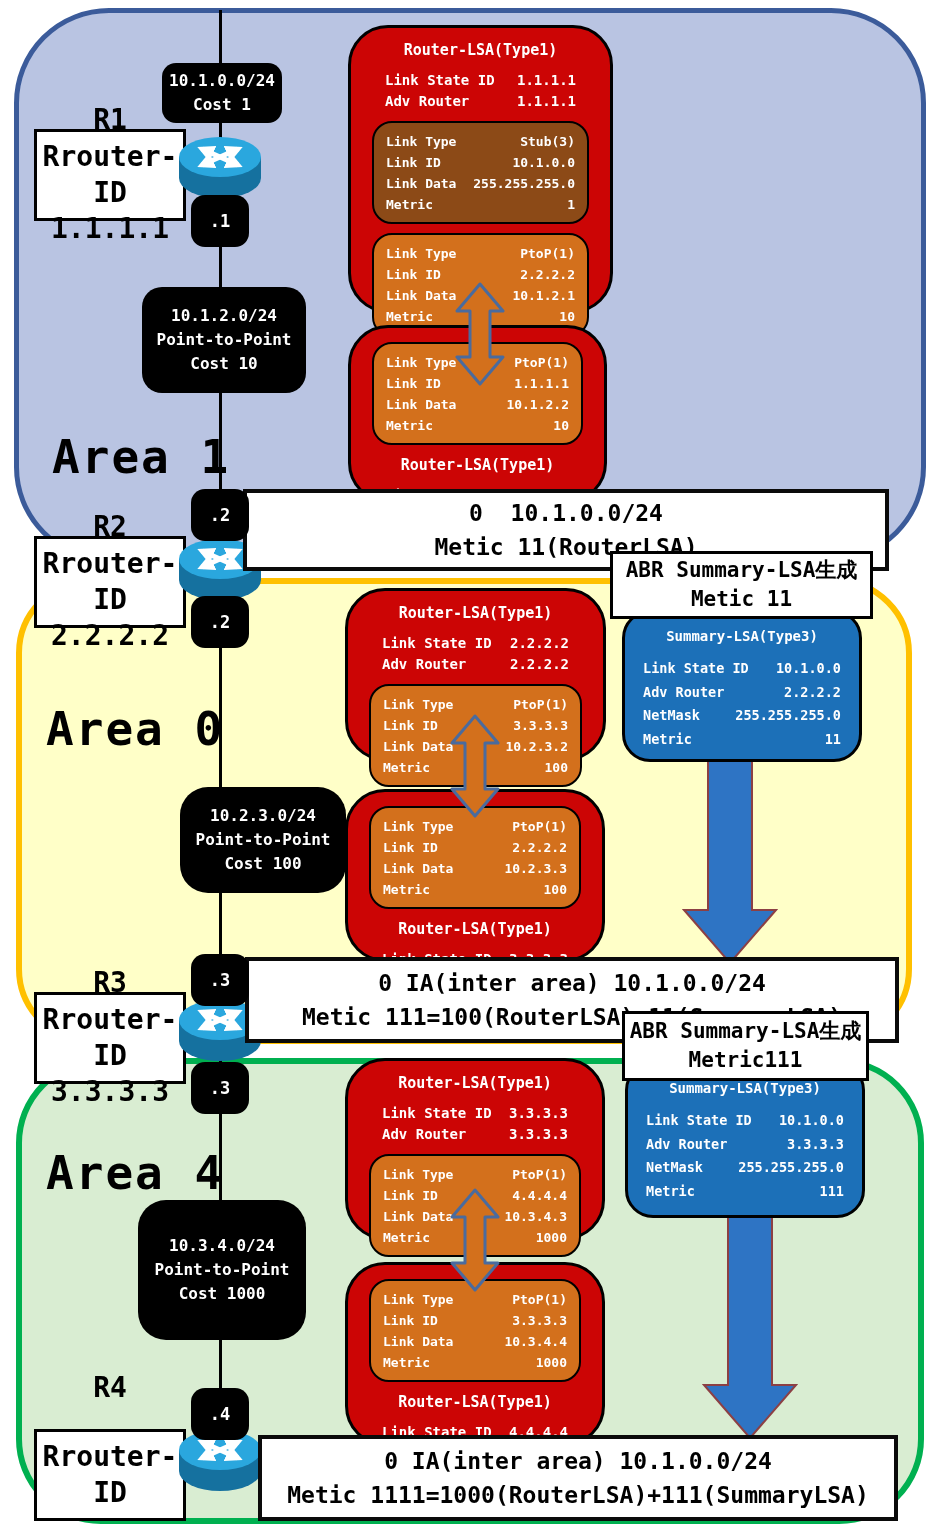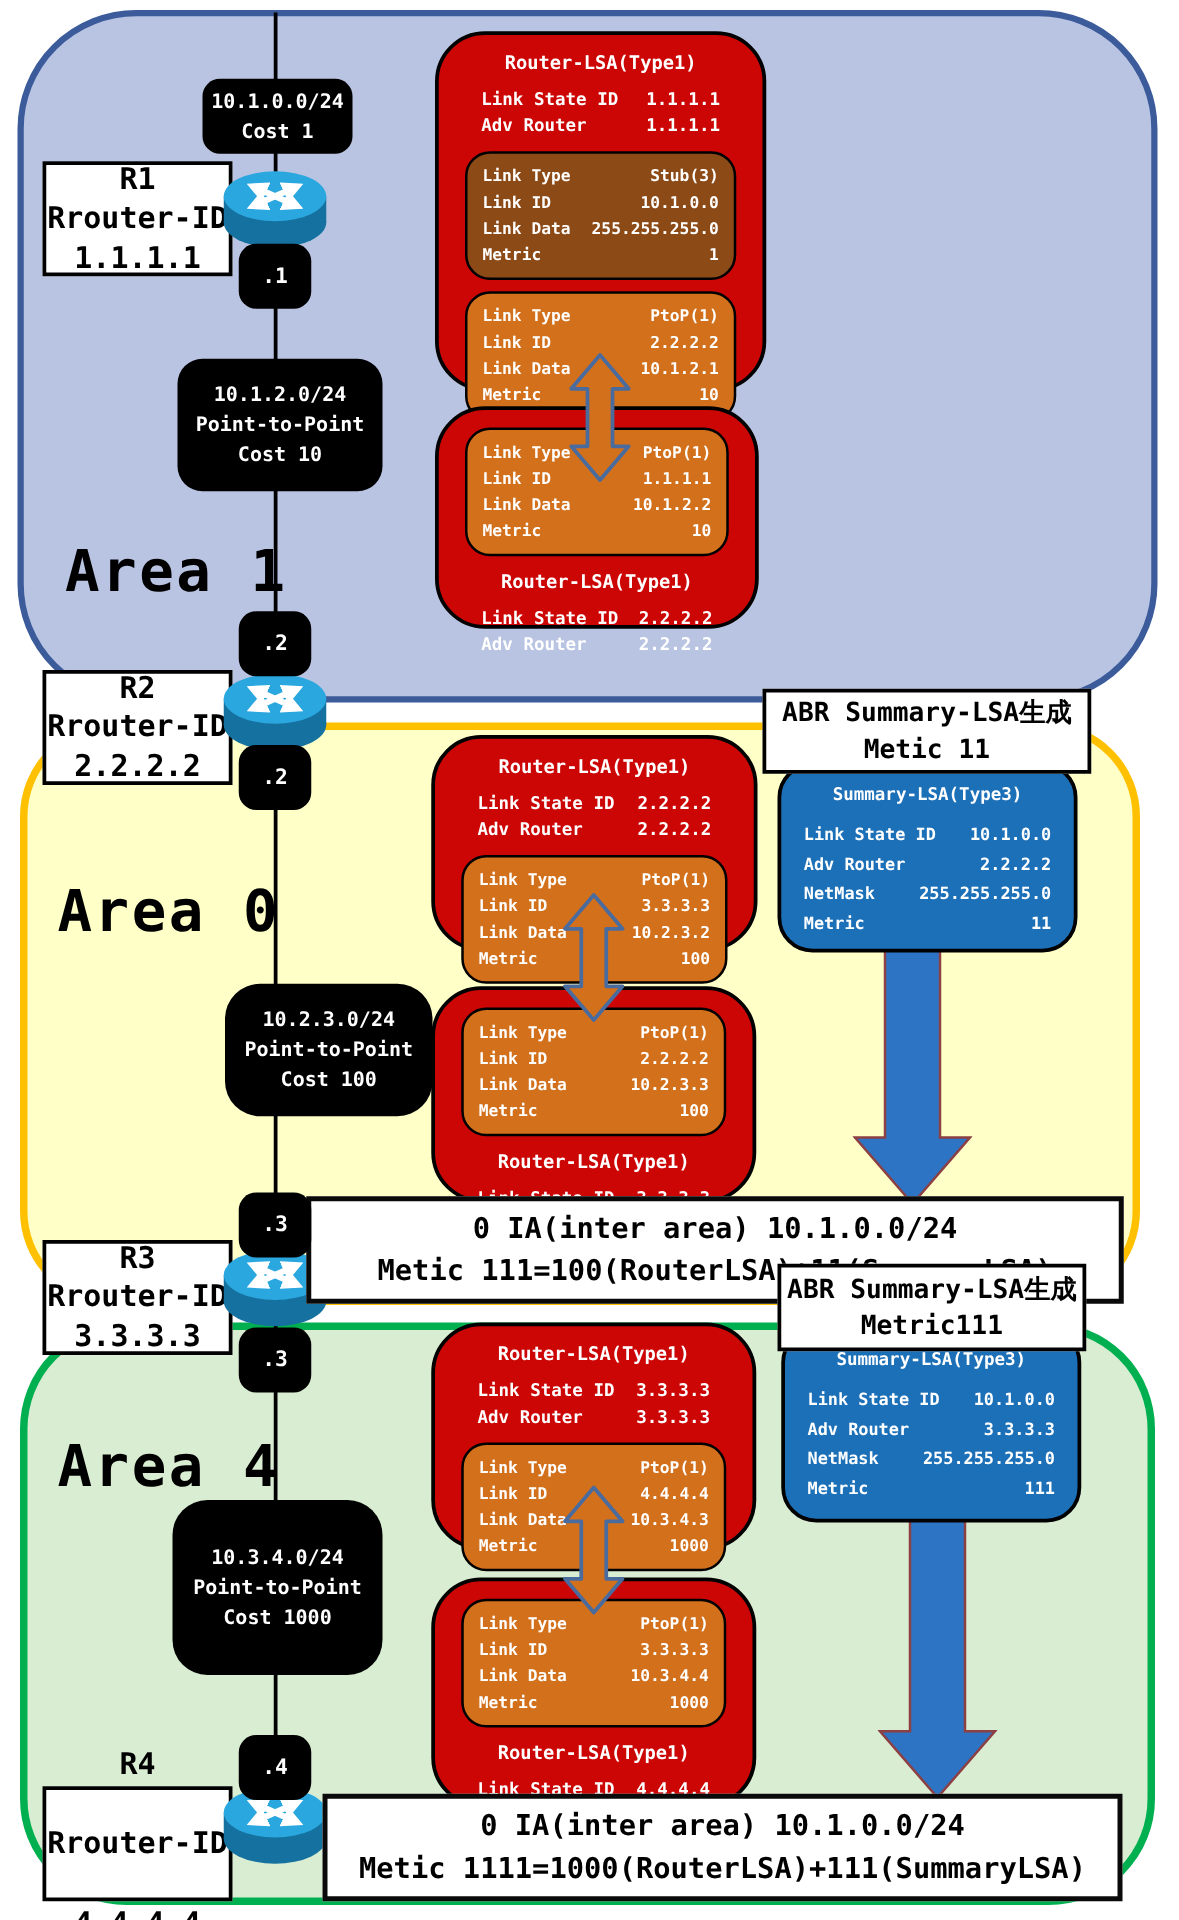--- a/index.html
+++ b/index.html
@@ -14,21 +14,21 @@
          border:6px solid var(--area4-border,#00b050);border-radius:85px;}
   .arealabel{position:absolute;z-index:1;color:#000;font-weight:bold;font-size:46px;letter-spacing:2px;}
   #vline{position:absolute;left:219px;top:10px;width:3px;height:1452px;background:#000;z-index:1;}
   .blackbox{position:absolute;background:#000;color:#fff;z-index:2;display:flex;flex-direction:column;
             justify-content:center;align-items:center;font-weight:bold;font-size:16px;line-height:1.5;
             text-align:center;}
   .iface{position:absolute;background:#000;color:#fff;z-index:5;display:flex;justify-content:center;
          align-items:center;font-weight:bold;font-size:17px;border-radius:14px;width:58px;height:52px;}
   .rlabel{position:absolute;background:#fff;border:3px solid #000;color:#000;z-index:2;display:flex;
           flex-direction:column;justify-content:center;text-align:center;font-weight:bold;
-          font-size:24px;line-height:1.3;width:146px;height:86px;}
+          font-size:28px;line-height:1.3;width:146px;height:86px;}
   .router{position:absolute;width:84px;height:64px;z-index:3;}
   .lsa{position:absolute;background:var(--lsa-red,#cc0505);border:3px solid #000;border-radius:40px;
        z-index:2;color:#fff;font-weight:bold;}
   .lsa-title{text-align:center;font-size:15px;margin-top:13px;}
   .hdr{margin-top:11px;}
   .hrow{display:flex;justify-content:space-between;padding:0 34px;font-size:14px;line-height:1.5;}
   .sub{border:2px solid #000;border-radius:20px;margin:9px 21px 0;padding:9px 0 7px;}
   .sub.stub{background:var(--stub-brown,#8c4a17);}
   .sub.ptop{background:var(--ptop-orange,#d3701c);}
   .srow{display:flex;justify-content:space-between;padding:1px 12px;font-size:13px;line-height:1.45;text-align:right;}
@@ -441,20 +441,24 @@
     <svg width="96" height="220" viewBox="0 0 96 220">
         <polygon points="26,1 70,1 70,166 94,166 48,219 2,166 26,166" fill="#2e74c4" stroke="#8c4044" stroke-width="2"></polygon>
       </svg>
   </div>
   <div class="barrow" style="left:702px;top:1206px;">
     <svg width="96" height="233" viewBox="0 0 96 233">
         <polygon points="26,1 70,1 70,179 94,179 48,232 2,179 26,179" fill="#2e74c4" stroke="#8c4044" stroke-width="2"></polygon>
       </svg>
   </div>
 
+  <div class="routebox" style="left:243px;top:489px;width:638px;height:74px;">
+    <div>0  10.1.0.0/24</div>
+    <div>Metic 11(RouterLSA)</div>
+  </div>
   <div class="routebox" style="left:245px;top:957px;width:646px;height:78px;">
     <div>0 IA(inter area) 10.1.0.0/24</div>
     <div>Metic 111=100(RouterLSA)+11(SummaryLSA)</div>
   </div>
   <div class="routebox" style="left:258px;top:1435px;width:632px;height:78px;">
     <div>0 IA(inter area) 10.1.0.0/24</div>
     <div>Metic 1111=1000(RouterLSA)+111(SummaryLSA)</div>
   </div>
 
   <div class="abr" style="left:610px;top:551px;width:257px;height:62px;">

